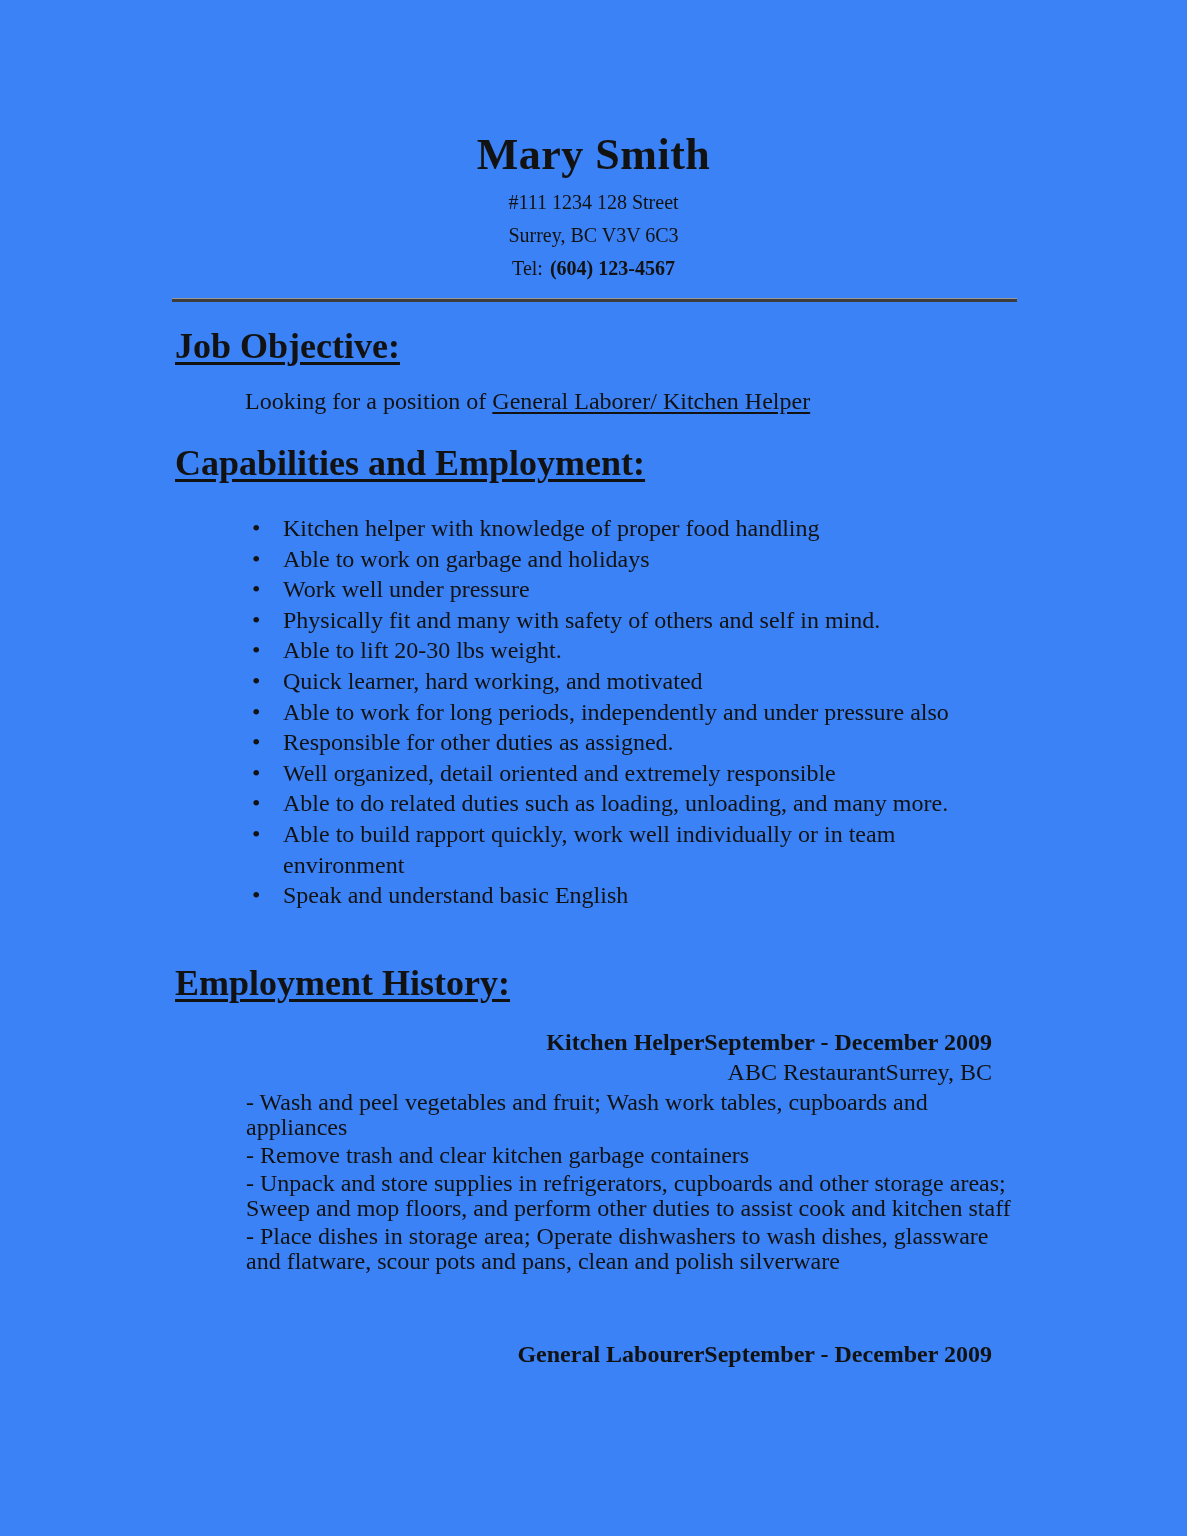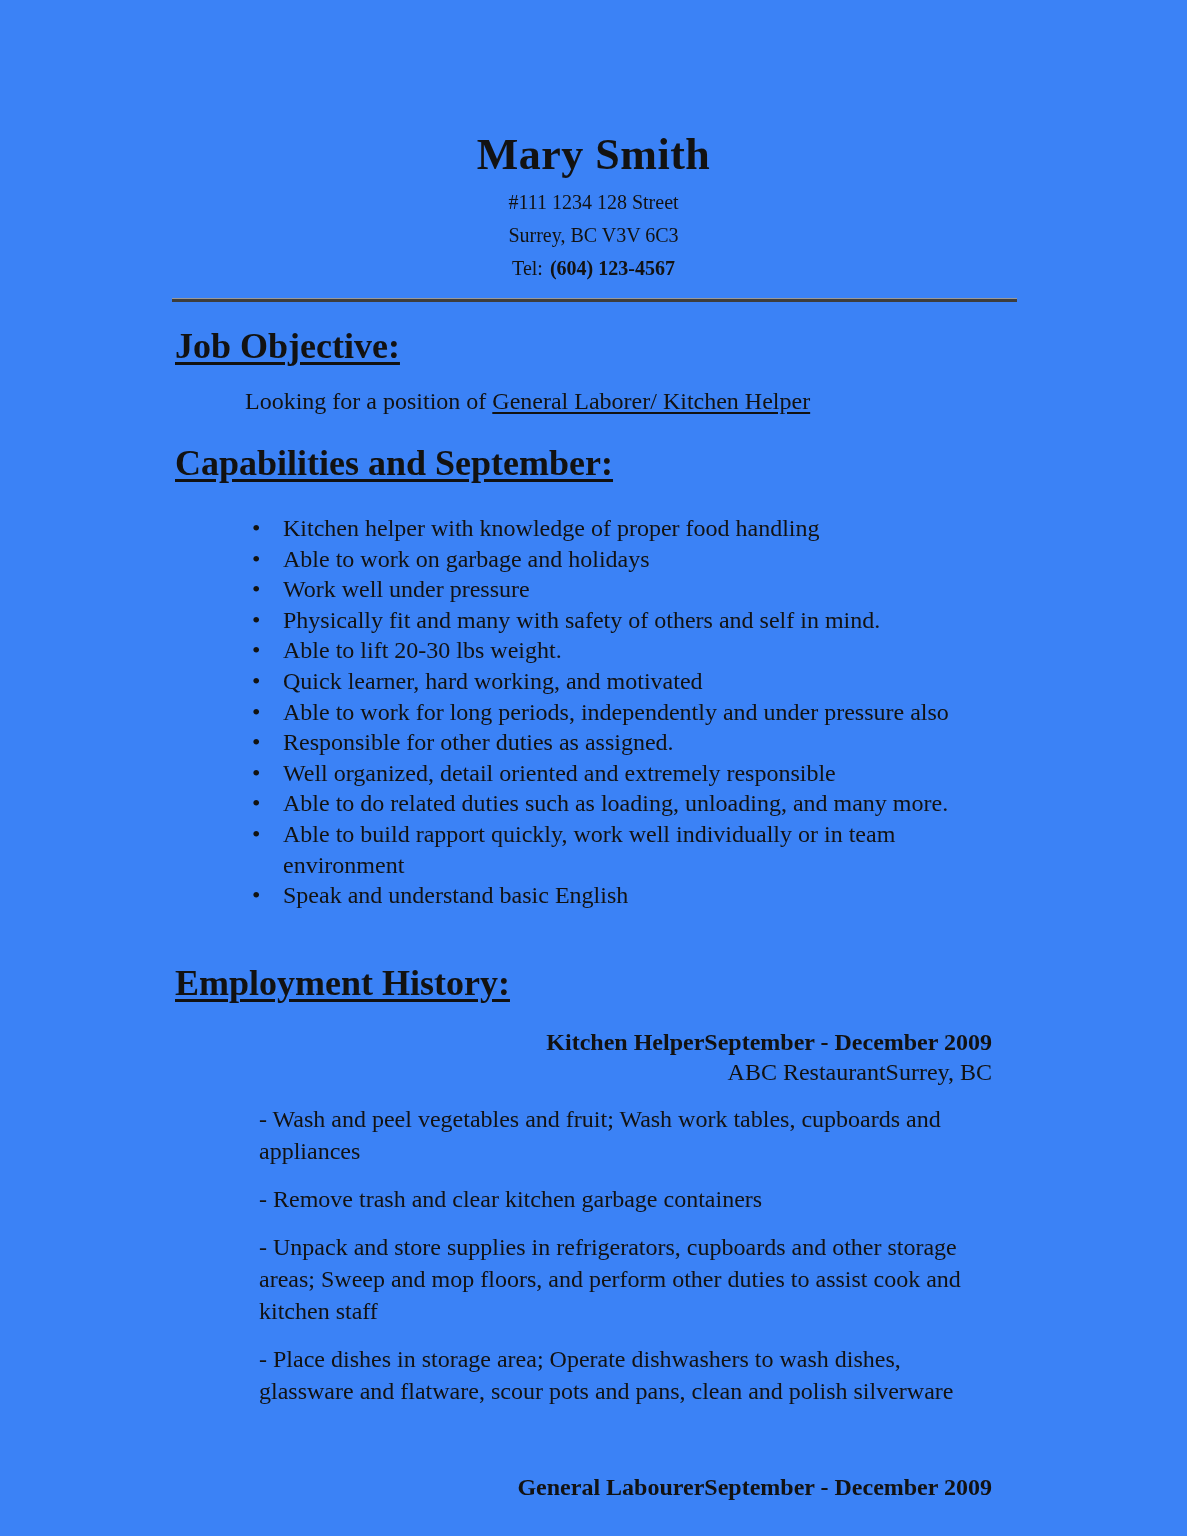--- a/index.html
+++ b/index.html
@@ -75,21 +75,21 @@
     left: -31px;
     top: 0;
   }
 
   .job-entry { margin-left: 245px; width: 747px; }
   .first-job { margin-top: 28px; }
   .entry-row { display: flex; justify-content: flex-end; line-height: 30px; margin-left: 7px; }
   .job-title, .job-dates { font-weight: bold; }
 
   .duties { margin: 2px 0 0 243px; width: 772px; }
-  .duty { margin: 16px; line-height: 32px; }
+  .duty { margin: 3px; line-height: 25px; }
 
   .second-job { margin-top: 65px; }
 </style>
 </head>
 <body>
 
 <div class="page">
 
   <div class="header">
     <h1 class="name">Mary Smith</h1>
@@ -101,21 +101,21 @@
   </div>
 
   <div class="divider"></div>
 
   <div>
     <h2 class="section-heading h-objective">Job Objective:</h2>
     <p class="objective-text"><span>Looking for a position of</span><span class="objective-underlined">General Laborer/ Kitchen Helper</span></p>
   </div>
 
   <div>
-    <h2 class="section-heading h-capability">Capabilities and September:</h2>
+    <h2 class="section-heading h-capability">Capabilities and Employment:</h2>
     <ul class="capability-list">
       <li>Kitchen helper with knowledge of proper food handling</li>
       <li>Able to work on garbage and holidays</li>
       <li>Work well under pressure</li>
       <li>Physically fit and many with safety of others and self in mind.</li>
       <li>Able to lift 20-30 lbs weight.</li>
       <li>Quick learner, hard working, and motivated</li>
       <li>Able to work for long periods, independently and under pressure also</li>
       <li>Responsible for other duties as assigned.</li>
       <li>Well organized, detail oriented and extremely responsible</li>

